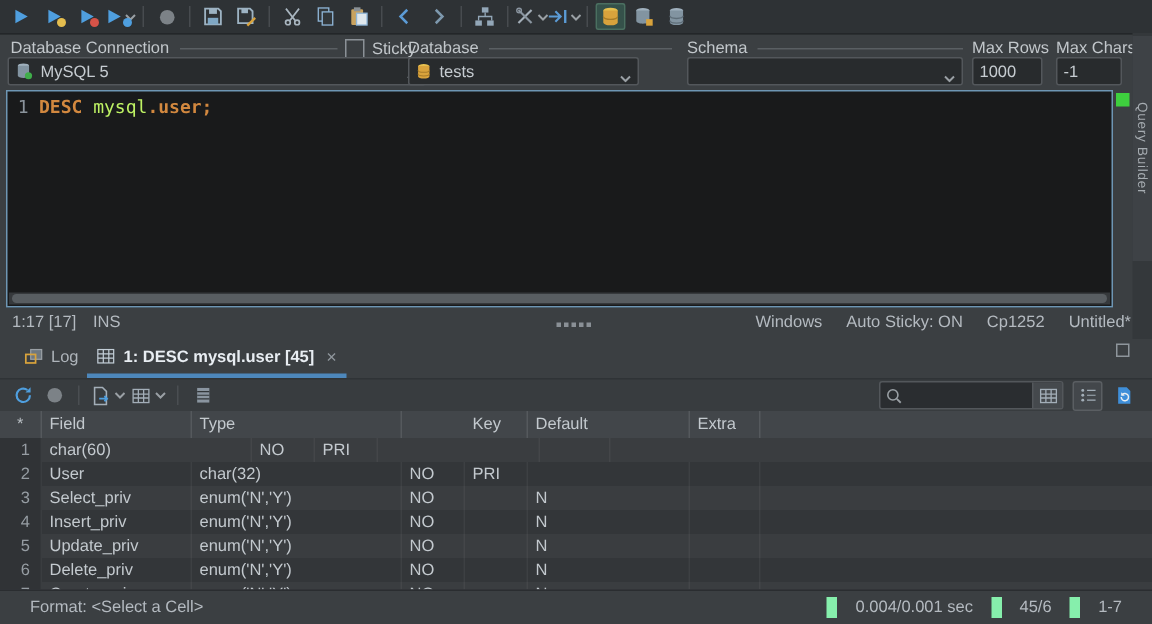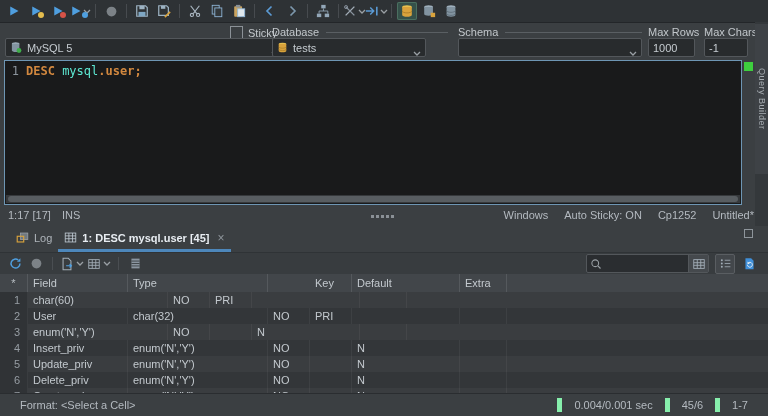--- a/index.html
+++ b/index.html
@@ -25,21 +25,21 @@
   .dd .chev{position:absolute;right:4px;top:7px;}
   .dd .ddicon{margin-right:5px;display:flex;}
   .tin{position:absolute;top:16px;height:19px;background:#282b2d;border:1px solid #53575b;border-radius:2px;
        font-size:11px;color:#c6ccd1;padding:0 4px;box-sizing:border-box;font-family:"Liberation Sans",sans-serif;outline:none;}
   
   .editor{position:absolute;left:4px;top:60px;width:738px;height:145px;background:#191a1b;
           border:1px solid #6e96b4;box-sizing:border-box;font-family:"DejaVu Sans Mono",monospace;font-size:12px;}
   .codeline{position:absolute;top:3px;left:2px;display:flex;white-space:pre;}
   .lnum{width:12px;text-align:right;color:#8b949c;margin-right:7px;}
   .kw{color:#d2883f;font-weight:bold;}
-  .plain{color:#5eead4;}
+  .plain{color:#bef264;}
   .hscroll{position:absolute;left:1px;right:1px;bottom:1px;height:8px;background:#36393c;}
   .hthumb{position:absolute;left:2px;right:2px;top:1px;height:6px;background:#585d61;border-radius:3px;}
   .green-sq{position:absolute;left:744px;top:62px;width:9px;height:9px;background:#3ecf3e;}
   
   .dock{position:absolute;right:0;top:22px;width:13px;height:204px;background:#34383b;}
   .vtab{position:absolute;top:2px;left:0;width:13px;height:150px;background:#3e4246;
         display:flex;align-items:center;justify-content:center;}
   .vtab span{writing-mode:vertical-rl;font-size:9px;color:#a6acb1;letter-spacing:.5px;}
   
   .edstatus{position:absolute;top:205px;left:0;right:0;height:20px;font-size:11px;color:#b4bac0;}
@@ -75,21 +75,21 @@
          overflow:hidden;white-space:nowrap;color:#c3c9ce;flex:0 0 auto;}
   .thead .tcell{border-right:1px solid #55595d;}
   .tcell.num{background:#303336;color:#969da3;text-align:right;padding-right:7px;}
   .thead .tcell.num{background:transparent;text-align:center;color:#b8bec3;padding:0;}
   .tcell.fill{flex:1 1 auto;border-right:none;}
   
   .bottombar{position:absolute;bottom:0;left:0;right:0;height:22px;background:#3b3f42;border-top:1px solid #2a2d30;
              font-size:11px;color:#b4bac0;display:flex;align-items:center;}
   .fmt{margin-left:20px;}
   .bright{margin-left:auto;display:flex;align-items:center;height:100%;padding-right:8px;}
-  .bcell{padding:0 12px;display:flex;align-items:center;height:14px;border-left:5px solid #86efac;}
+  .bcell{padding:0 12px;display:flex;align-items:center;height:14px;border-left:7px solid #86efac;}
 </style>
 </head>
 <body>
 
 <div class="app">
 
   <div class="toolbar" id="main-toolbar">
       <div class="tbtn">
         <span class="icon">
           <svg width="12" height="12" viewBox="0 0 16 16">
@@ -258,20 +258,24 @@
           <svg width="14" height="14" viewBox="0 0 16 16">
             <ellipse cx="8" cy="3.5" rx="5" ry="2" fill="#9fb0bd"></ellipse>
             <path d="M3 3.5v9c0 1.1 2.2 2 5 2s5-.9 5-2v-9" fill="#8294a1"></path>
             <path d="M3 7.5c0 1.1 2.2 2 5 2s5-.9 5-2M3 11c0 1.1 2.2 2 5 2s5-.9 5-2" stroke="#5f6e79" fill="none"></path>
           </svg>
         </span>
       </div>
     </div>
 
   <div class="conn">
+    <div class="grp" style="left:7px;width:218px;">
+      <span>Database Connection</span>
+        <span class="line"></span>
+    </div>
     <div class="cbwrap">
       <span class="cb"></span>
       <span>Sticky</span>
     </div>
     <div class="grp" style="left:272px;width:176px;">
       <span>Database</span>
         <span class="line"></span>
     </div>
     <div class="grp" style="left:458px;width:184px;">
       <span>Schema</span>
@@ -499,20 +503,21 @@
         <div class="tcell" style="width: 100px;">User</div>
         <div class="tcell" style="width: 140px;">char(32)</div>
         <div class="tcell" style="width: 42px;">NO</div>
         <div class="tcell" style="width: 42px;">PRI</div>
         <div class="tcell" style="width: 108px;"></div>
         <div class="tcell" style="width: 47px;"></div>
         <div class="tcell fill"></div>
       </div>
       <div class="trow odd">
         <div class="tcell num" style="width: 28px;">3</div>
+        <div class="tcell" style="width: 100px;">Select_priv</div>
         <div class="tcell" style="width: 140px;">enum('N','Y')</div>
         <div class="tcell" style="width: 42px;">NO</div>
         <div class="tcell" style="width: 42px;"></div>
         <div class="tcell" style="width: 108px;">N</div>
         <div class="tcell" style="width: 47px;"></div>
         <div class="tcell fill"></div>
       </div>
       <div class="trow even">
         <div class="tcell num" style="width: 28px;">4</div>
         <div class="tcell" style="width: 100px;">Insert_priv</div>

